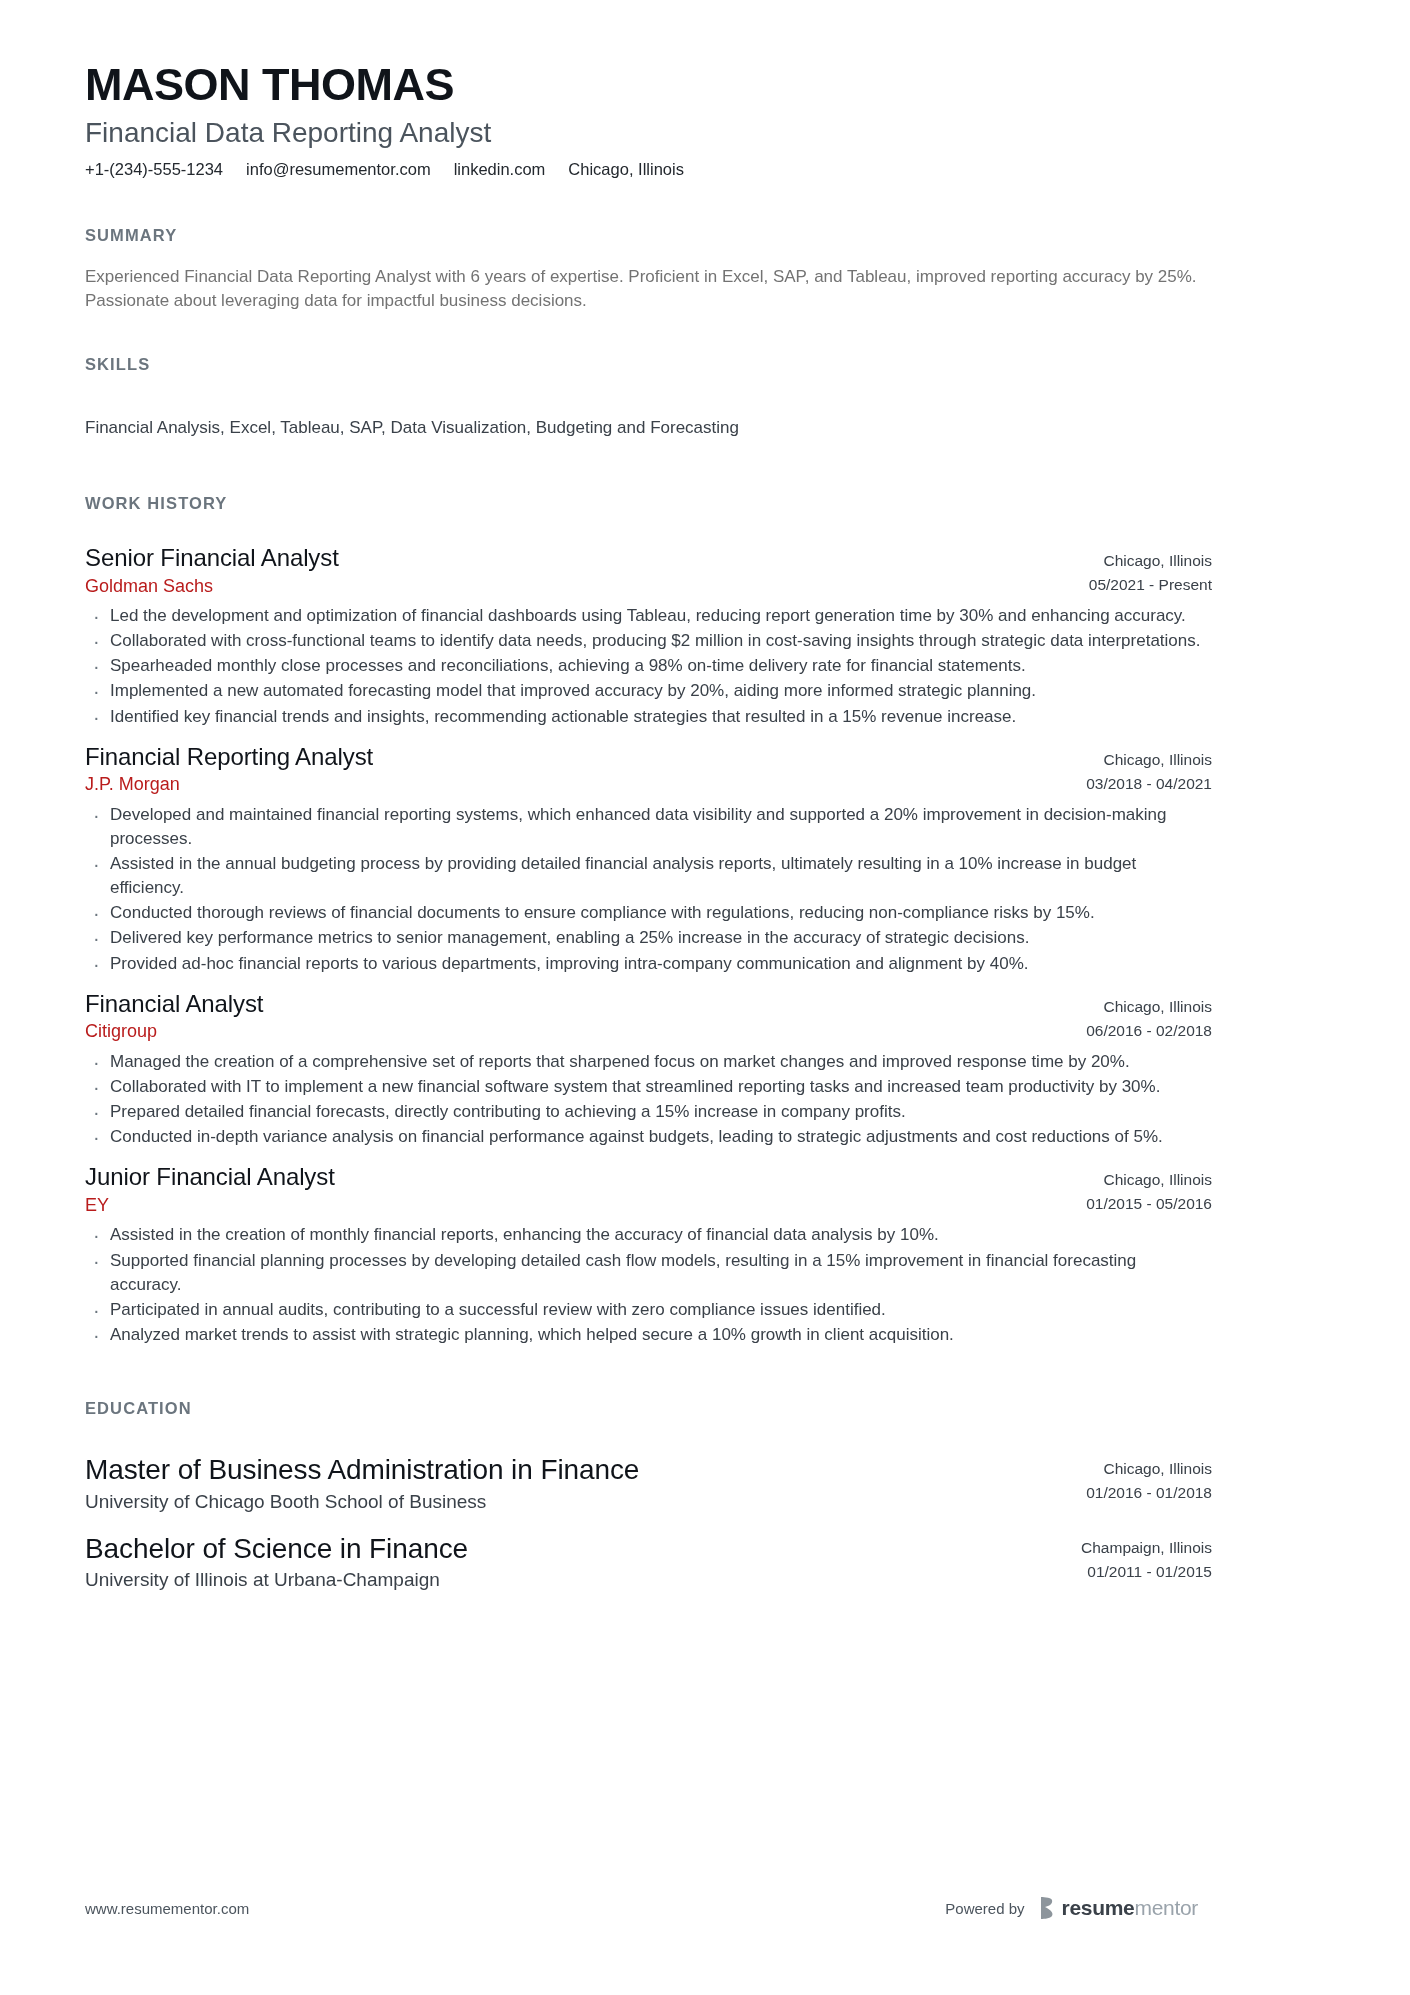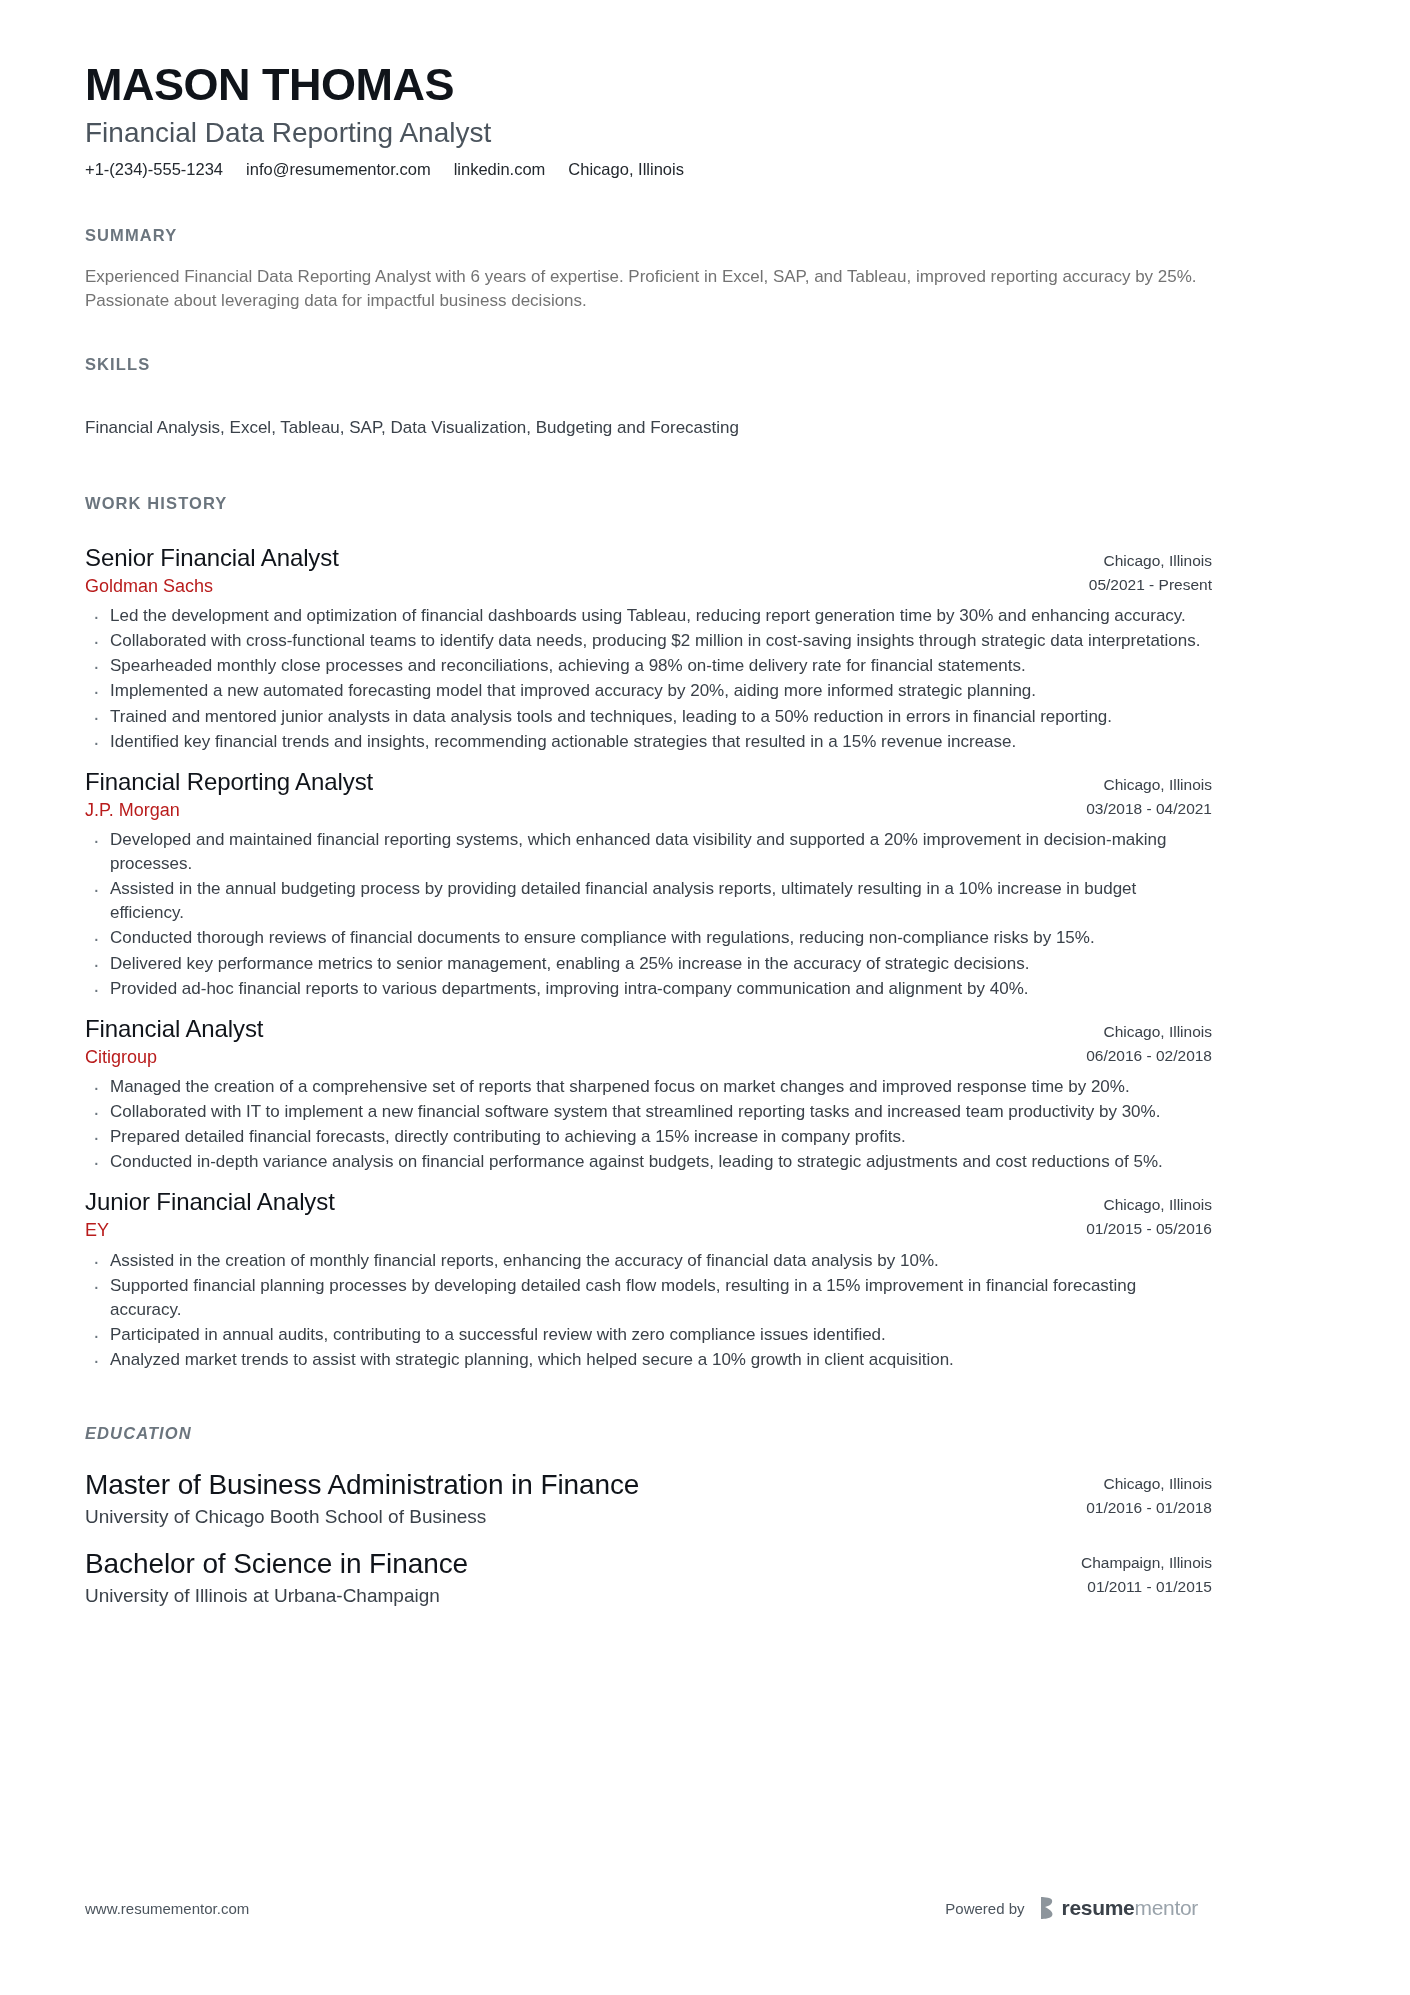--- a/index.html
+++ b/index.html
@@ -79,21 +79,21 @@
   .skills-text {
     font-size: 17px;
     line-height: 1.45;
     color: #3a4149;
   }
 
   #work-section { margin-top: 53px; }
   #work-section .section-heading { margin-bottom: 18px; }
 
   #education-section { margin-top: 52px; }
-  #education-section .section-heading { margin-bottom: 8px; font-style: italic; }
+  #education-section .section-heading { margin-bottom: 18px; }
 
   
   .entry { margin-bottom: 0; padding-top: 12px; }
 
   .entry-head {
     display: flex;
     justify-content: space-between;
     align-items: flex-start;
   }
 
@@ -245,21 +245,20 @@
             <div class="entry-meta">
               <div>Chicago, Illinois</div>
               <div>05/2021 - Present</div>
             </div>
           </div>
           <ul class="bullets">
             <li>Led the development and optimization of financial dashboards using Tableau, reducing report generation time by 30% and enhancing accuracy.</li>
             <li>Collaborated with cross-functional teams to identify data needs, producing $2 million in cost-saving insights through strategic data interpretations.</li>
             <li>Spearheaded monthly close processes and reconciliations, achieving a 98% on-time delivery rate for financial statements.</li>
             <li>Implemented a new automated forecasting model that improved accuracy by 20%, aiding more informed strategic planning.</li>
-            <li>Trained and mentored junior analysts in data analysis tools and techniques, leading to a 50% reduction in errors in financial reporting.</li>
             <li>Identified key financial trends and insights, recommending actionable strategies that resulted in a 15% revenue increase.</li>
           </ul>
         </div>
         <div class="entry">
           <div class="entry-head">
             <div class="entry-left">
               <div class="entry-role">Financial Reporting Analyst</div>
               <div class="entry-org">J.P. Morgan</div>
             </div>
             <div class="entry-meta">

